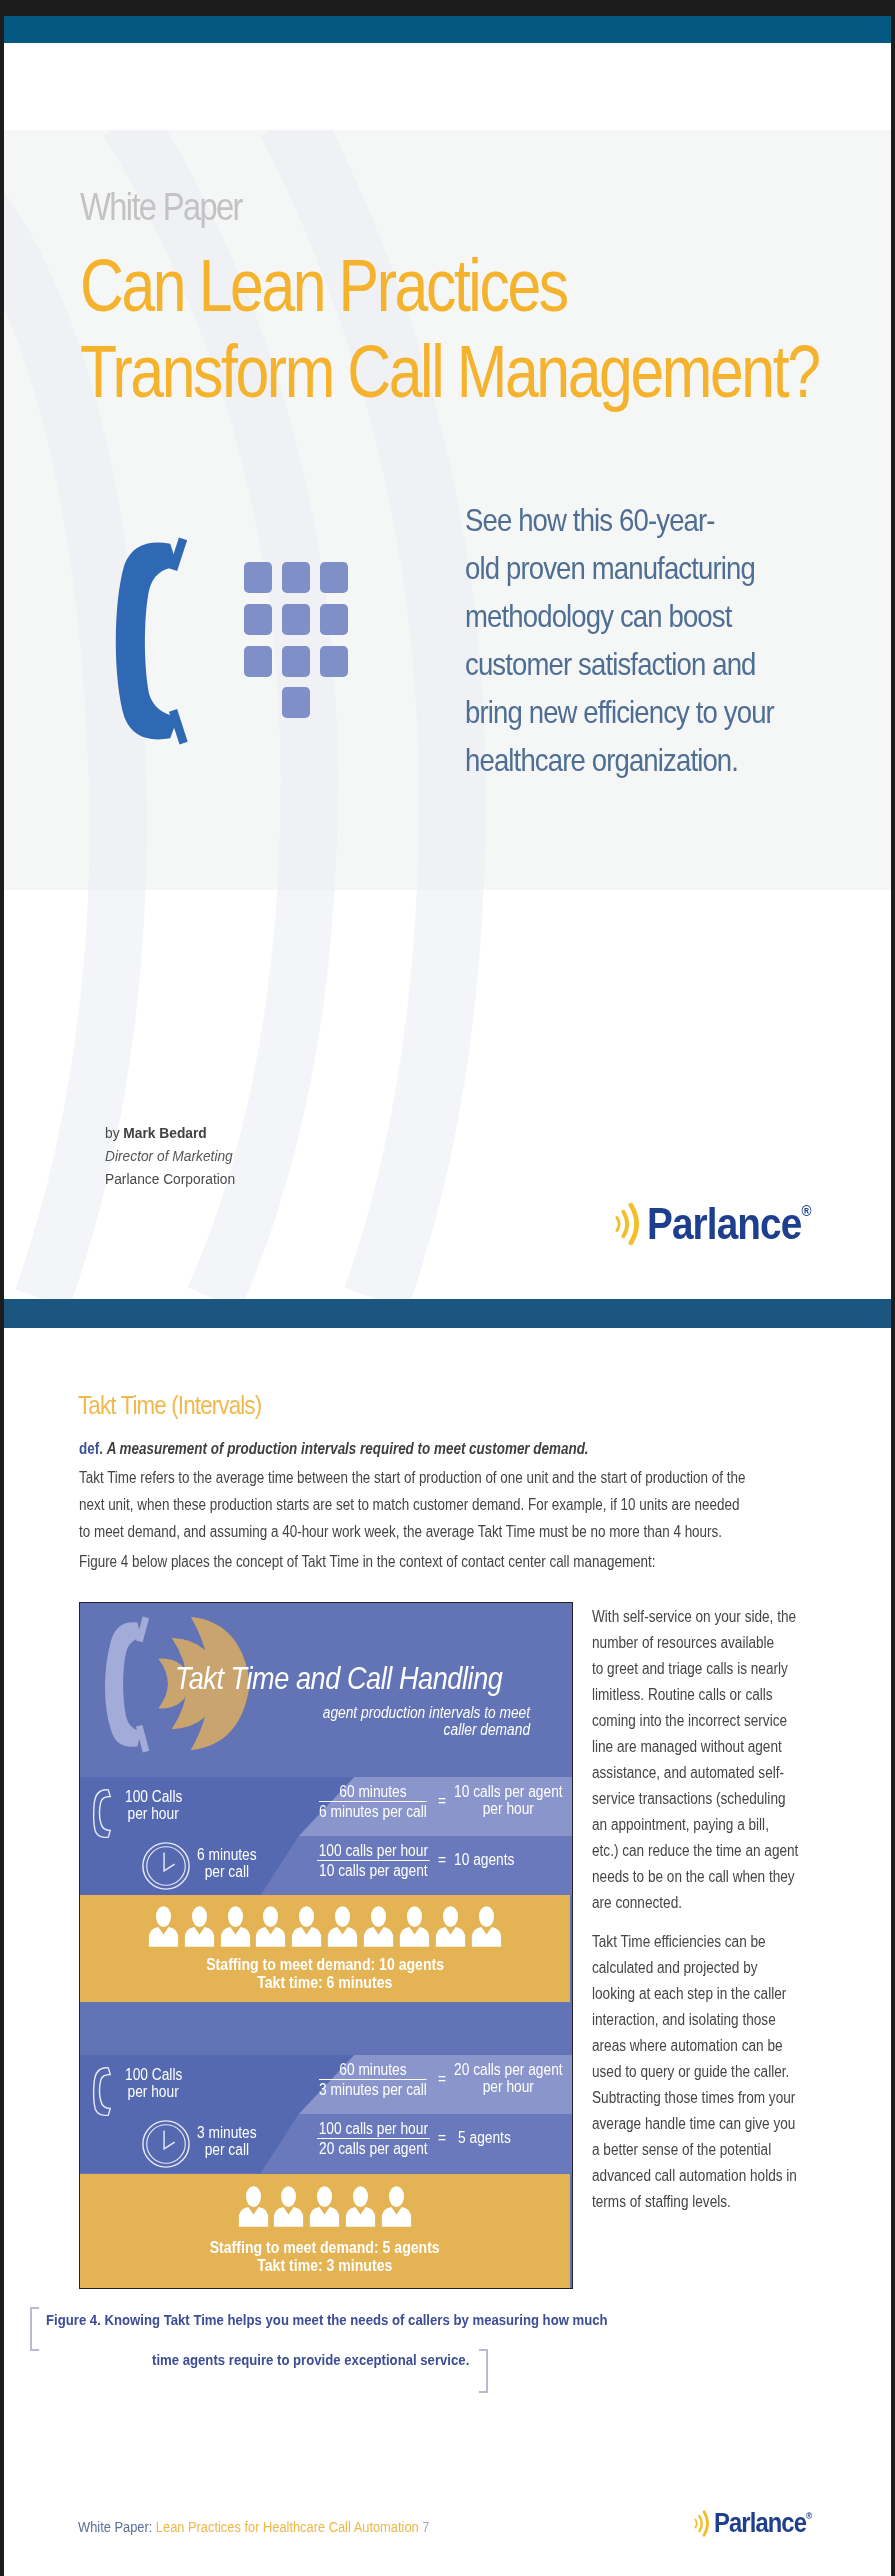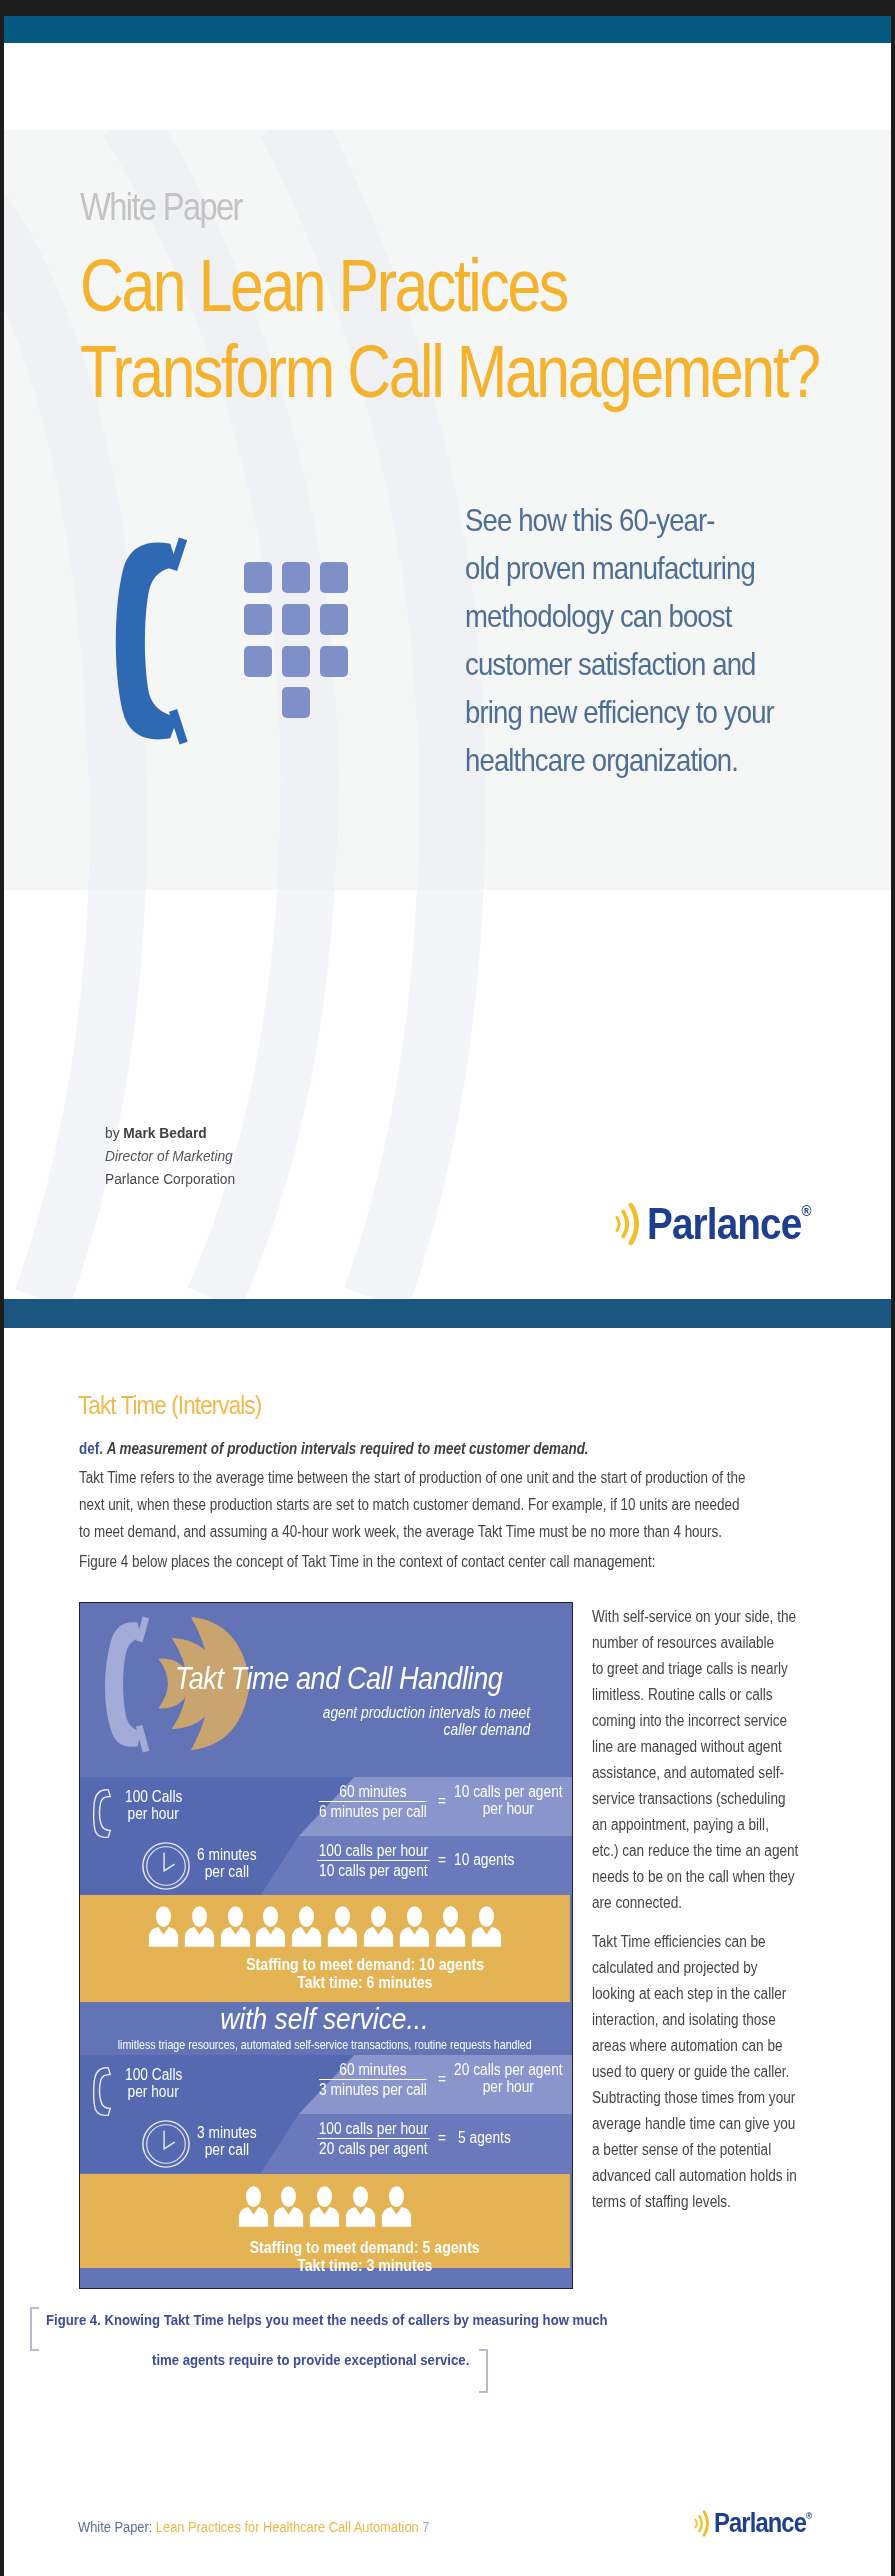--- a/index.html
+++ b/index.html
@@ -45,21 +45,21 @@
   .calc { left:0; width:490px; height:118px; background:#5569b0; }
   .calc .diag1 { position:absolute; left:219px; top:0; width:277px; height:59px; background:#8a95cb; clip-path:polygon(20% 0,100% 0,100% 100%,0 100%); }
   .calc .diag2 { position:absolute; left:181px; top:59px; width:315px; height:59px; background:#6a79bb; clip-path:polygon(12% 0,100% 0,100% 100%,0 100%); }
   .wt { color:#fff; font-size:16px; line-height:17px; white-space:nowrap; transform:scaleX(0.86); transform-origin:left; }
   .frac { text-align:center; }
   .frac .num { border-bottom:1.4px solid #fff; padding:0 1.9px 1px; }
   .frac .den { padding-top:1px; }
   .staff { left:0; width:490px; background:#e4b354; }
   .staff .people { position:absolute; left:0; width:490px; display:flex; justify-content:center; gap:2.9px; }
   .person { width:33px; height:42px; position:relative; }
-  .staff-text { position:absolute; left:0; width:490px; text-align:center; color:#fff; font-weight:bold; font-size:16px; line-height:18px;margin-left:40px; }
+  .staff-text { position:absolute; left:0; width:490px; text-align:center; color:#fff; font-weight:bold; font-size:16px; line-height:18px; }
   .staff-text div { display:inline-block; transform:scaleX(0.88); }
   .ss-band { left:0; width:490px; background:#6374b6; }
   .ss-title { position:absolute; left:0; width:490px; text-align:center; color:#fff; font-style:italic; font-size:30px; }
   .ss-title span { display:inline-block; transform:scaleX(0.88); }
   .ss-sub { position:absolute; left:0; width:490px; text-align:center; color:#fff; font-size:12.4px; white-space:nowrap; }
   .ss-sub span { display:inline-block; transform:scaleX(0.86); }
 
   .side-col { left:588px; width:286px; font-size:16px; line-height:26px; color:#454545; transform:scaleX(0.85); transform-origin:left; }
   .side-col div { white-space:nowrap; }
 
@@ -252,24 +252,20 @@
             <ellipse cx="17.5" cy="12" rx="8" ry="11" fill="#fff"></ellipse>
             <path d="M2 44 L 2 32 Q 4 24 12 23 L 17.5 31 L 23 23 Q 31 24 33 32 L 33 44 Z" fill="#fff"></path>
           </svg>
         </div>
       <div class="staff-text" style="top:61px">
         <div>Staffing to meet demand: 10 agents</div><br>
         <div>Takt time: 6 minutes</div>
       </div>
     </div>
 
-    <div class="ig ss-band" style="top:399px;height:52px">
-      <div class="ss-title" style="top:0px"><span>with self service...</span></div>
-      <div class="ss-sub" style="top:36px"><span>limitless triage resources, automated self-service transactions, routine requests handled</span></div>
-    </div>
 
     <div class="ig calc" style="top:452px">
       <div class="diag1"></div>
         <div class="diag2"></div>
       <svg class="ig" style="left:11.4px;top:9.5px;width:29px;height:53px" viewBox="0 0 30 56">
         <path d="M18 3 C 8 2, 4 8, 3 18 C 2 30, 2 38, 4 46 C 6 52, 12 54, 18 53 L 20 46 C 14 46, 11 42, 10 38 C 8 30, 8 24, 10 16 C 11 12, 14 10, 20 10 Z" fill="none" stroke="#e6e9f6" stroke-width="1.5"></path>
       </svg>
       <div class="ig wt" style="left:45px;top:11.4px">
         <div>100 Calls</div>
         <div style="padding-left:2.9px">per hour</div>
@@ -293,21 +289,21 @@
         <div>per hour</div>
       </div>
       <div class="ig wt frac" style="left:237px;top:65px">
         <div class="num">100 calls per hour</div>
         <div class="den">20 calls per agent</div>
       </div>
       <div class="ig wt" style="left:358px;top:74px">=</div>
       <div class="ig wt" style="left:378px;top:74px">5 agents</div>
     </div>
 
-    <div class="ig staff" style="top:571px;height:94px">
+    <div class="ig staff" style="top:571px;height:114px">
       <div class="people" style="top:11.4px" id="people-self">
           <svg viewBox="0 0 35 44" class="person">
             <ellipse cx="17.5" cy="12" rx="8" ry="11" fill="#fff"></ellipse>
             <path d="M2 44 L 2 32 Q 4 24 12 23 L 17.5 31 L 23 23 Q 31 24 33 32 L 33 44 Z" fill="#fff"></path>
           </svg>
           <svg viewBox="0 0 35 44" class="person">
             <ellipse cx="17.5" cy="12" rx="8" ry="11" fill="#fff"></ellipse>
             <path d="M2 44 L 2 32 Q 4 24 12 23 L 17.5 31 L 23 23 Q 31 24 33 32 L 33 44 Z" fill="#fff"></path>
           </svg>
           <svg viewBox="0 0 35 44" class="person">

